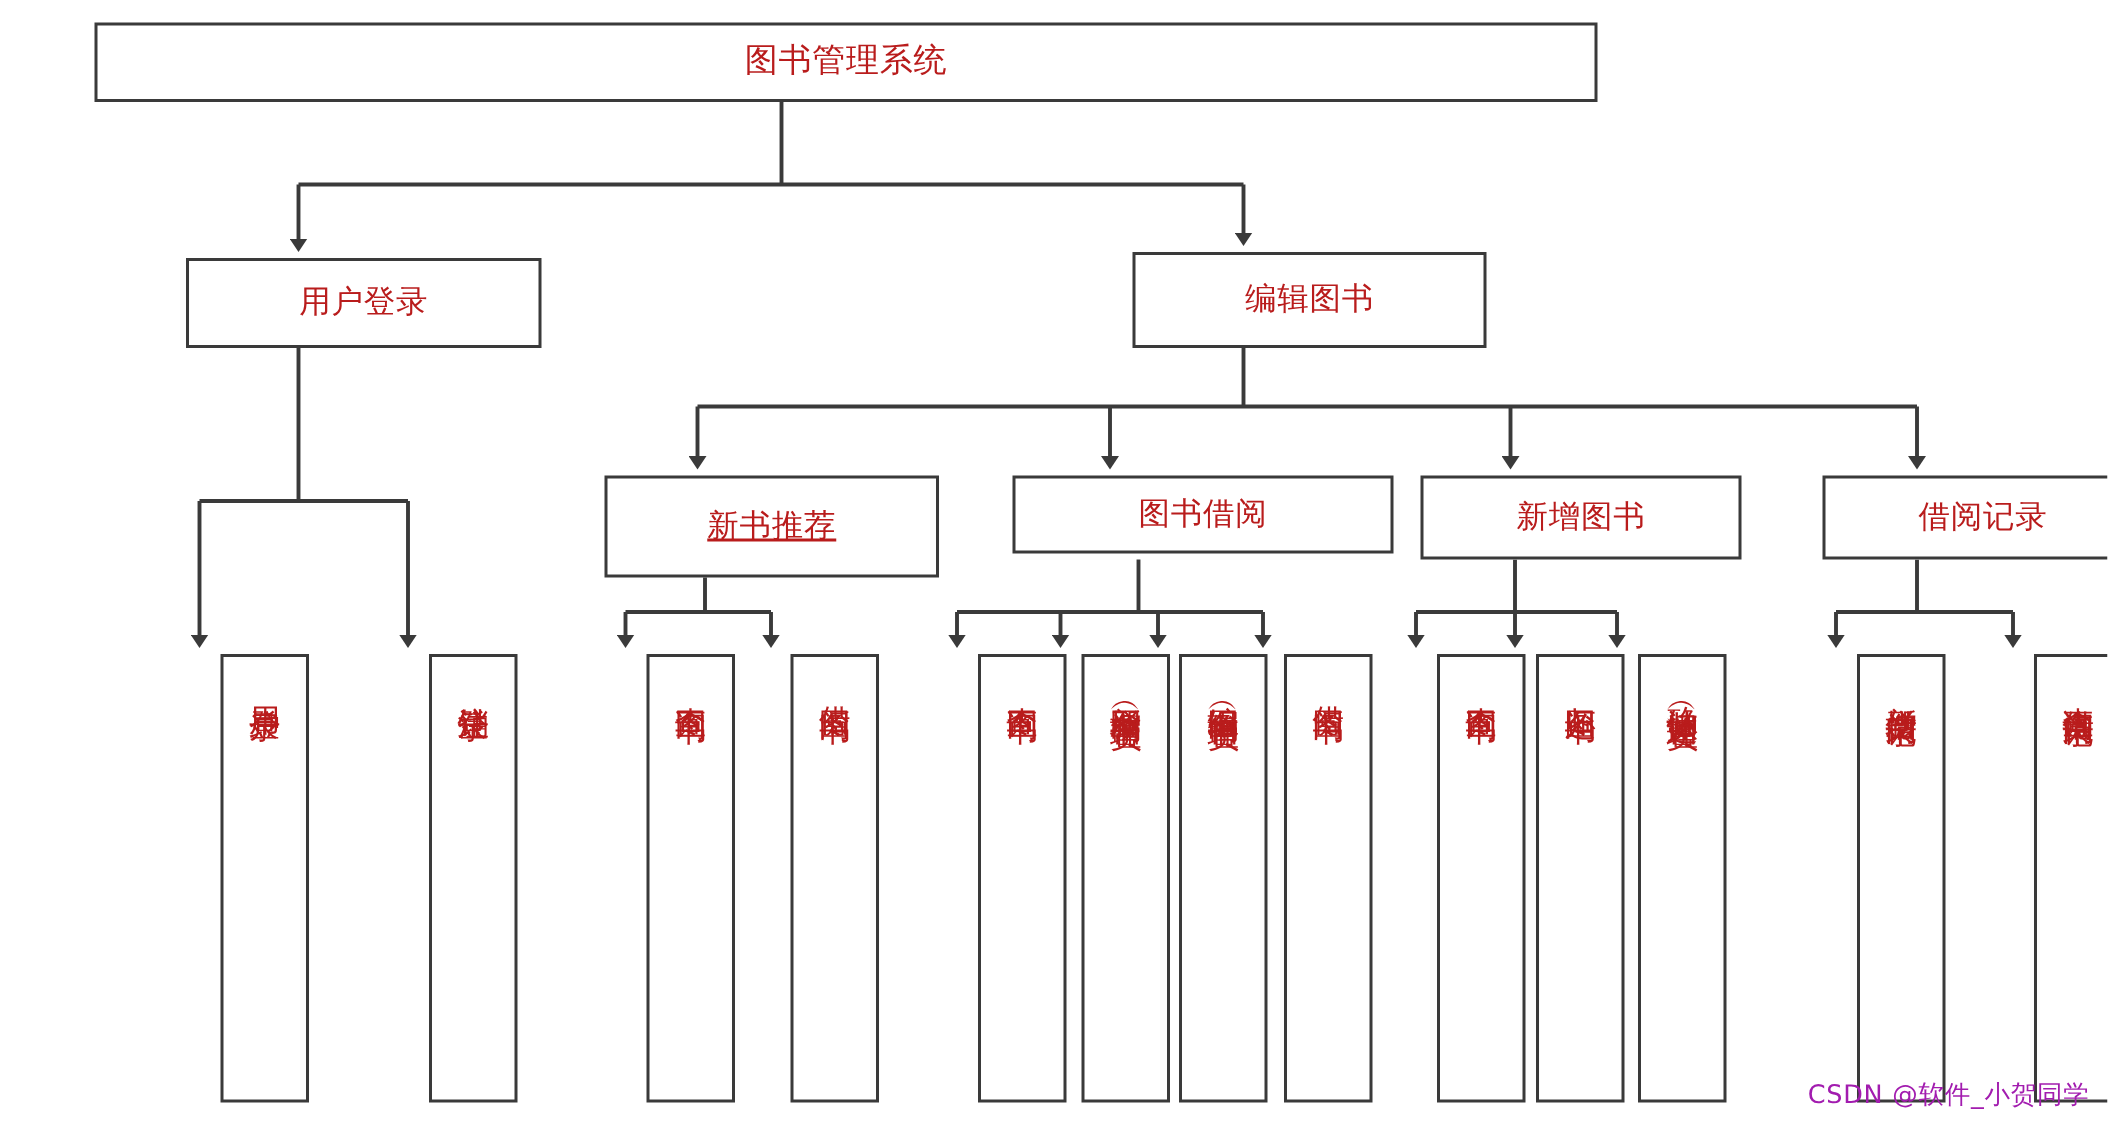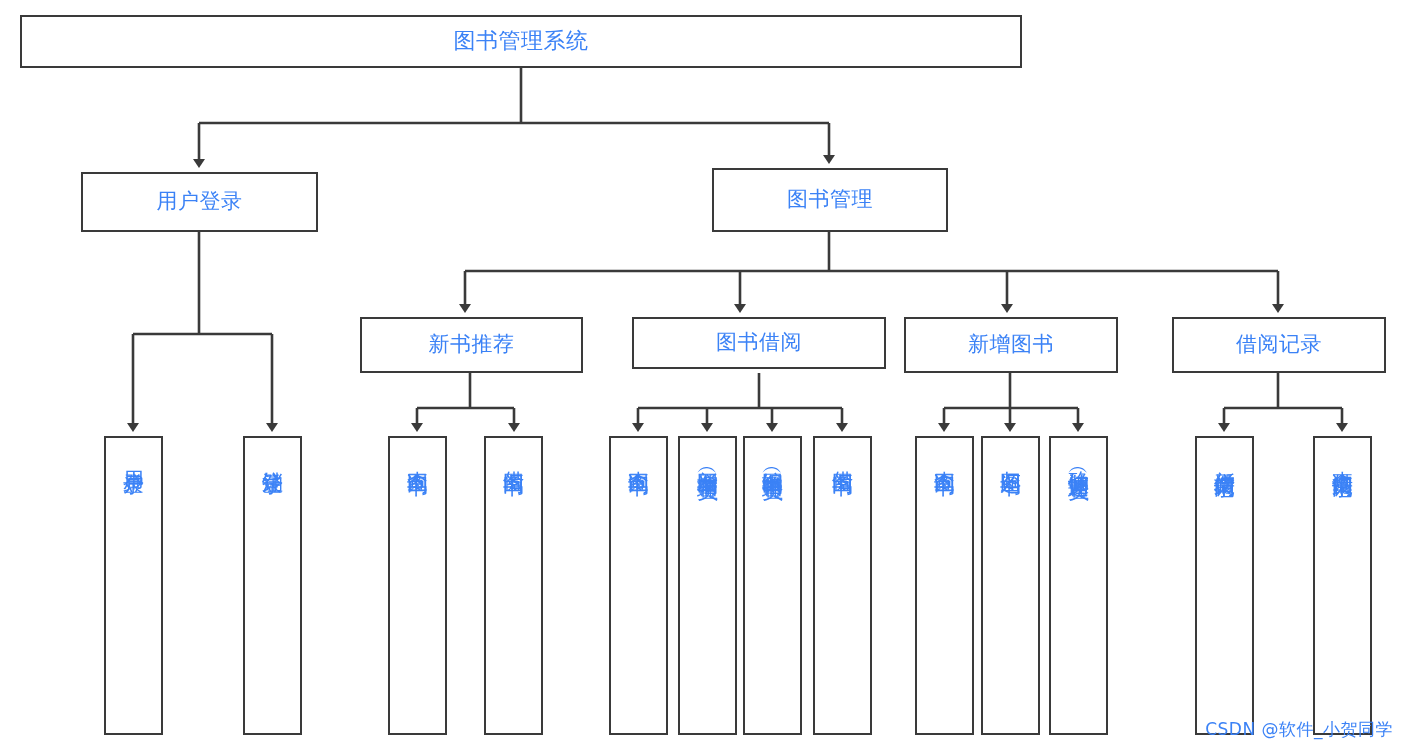--- a/index.html
+++ b/index.html
@@ -27,22 +27,23 @@
     pointer-events: none;
   }
   .node {
     position: absolute;
     box-sizing: border-box;
     background: #ffffff;
     border: 2.5px solid #3a3a3a;
     display: flex;
     align-items: center;
     justify-content: center;
-    color: #3b82f6;
+    color: #b91c1c;
     z-index: 2;
+    margin-left: 43px;
   }
   .node .lbl {
     display: block;
     text-align: center;
     line-height: 1.12;
     letter-spacing: 0.5px;
     white-space: nowrap;
   }
   .node.horiz .lbl {
     font-size: 21px;
@@ -61,21 +62,21 @@
     font-size: 21px;
     line-height: 1.05;
     letter-spacing: 1.5px;
     white-space: normal;
   }
   .watermark {
     position: absolute;
     right: 12px;
     bottom: 6px;
     font-size: 17px;
-    color: #3b82f6;
+    color: #a21caf;
     letter-spacing: 0.5px;
     z-index: 3;
     white-space: nowrap;
   }
 </style>
 </head>
 <body>
 
 <div id="canvas">
 
@@ -131,24 +132,24 @@
 
   <div class="node root horiz" style="left:20px; top:15px; width:1002px; height:53px;">
     <span class="lbl">图书管理系统</span>
   </div>
 
   <div class="node horiz" style="left:81px; top:172px; width:237px; height:60px;">
     <span class="lbl">用户登录</span>
   </div>
 
   <div class="node horiz" style="left:712px; top:168px; width:236px; height:64px;">
-    <span class="lbl">图书管理</span>
-  </div>
-
-  <div class="node horiz" style="left:360px; top:317px; width:223px; height:56px;">
+    <span class="lbl">编辑图书</span>
+  </div>
+
+  <div class="node horiz" style="left:360px; top:317px; width:223px; height:68px;text-decoration:underline;">
     <span class="lbl">新书推荐</span>
   </div>
 
   <div class="node horiz" style="left:632px; top:317px; width:254px; height:52px;">
     <span class="lbl">图书借阅</span>
   </div>
 
   <div class="node horiz" style="left:904px; top:317px; width:214px; height:56px;">
     <span class="lbl">新增图书</span>
   </div>

